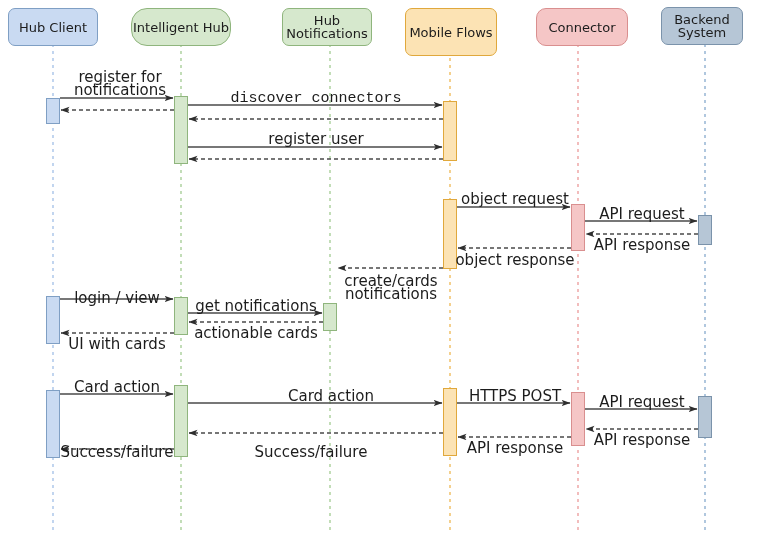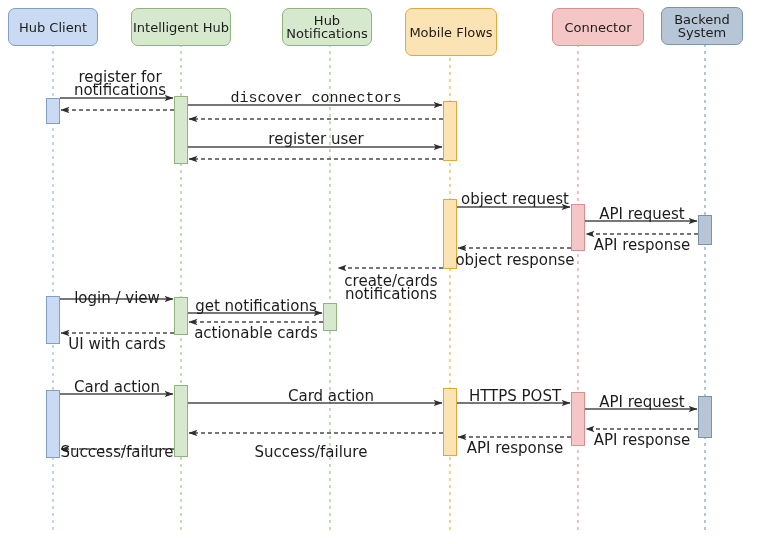--- a/index.html
+++ b/index.html
@@ -71,31 +71,31 @@
         <line x1="571" x2="458" y1="437" y2="437" stroke="#4a4a4a" stroke-width="1.3" stroke-dasharray="4,3" marker-end="url(#arrow-solid)"></line>
         <line x1="443" x2="189" y1="433" y2="433" stroke="#4a4a4a" stroke-width="1.3" stroke-dasharray="4,3" marker-end="url(#arrow-solid)"></line>
         <line x1="174" x2="61" y1="449" y2="449" stroke="#4a4a4a" stroke-width="1.3" stroke-dasharray="4,3" marker-end="url(#arrow-solid)"></line>
       </g>
   </svg>
 
   <div id="actor-boxes">
       <div class="actor-box" style="left: 8px; top: 8px; width: 90px; height: 38px; background: rgb(201, 218, 242); border-color: rgb(127, 159, 196);">
         <div class="hdr-label">Hub Client</div>
       </div>
-      <div class="actor-box" style="left: 131px; top: 8px; width: 100px; height: 38px; background: rgb(214, 232, 205); border-color: rgb(143, 181, 125);">
+      <div class="actor-box" style="left: 131px; top: 8px; width: 100px; height: 38px; background: rgb(214, 232, 205); border-color: rgb(143, 181, 125); border-radius: 16px;">
         <div class="hdr-label">Intelligent Hub</div>
       </div>
       <div class="actor-box" style="left: 282px; top: 8px; width: 90px; height: 38px; background: rgb(214, 232, 205); border-color: rgb(143, 181, 125);">
         <div class="hdr-label">Hub
 Notifications</div>
       </div>
       <div class="actor-box" style="left: 405px; top: 8px; width: 92px; height: 48px; background: rgb(252, 227, 180); border-color: rgb(224, 168, 60);">
         <div class="hdr-label">Mobile Flows</div>
       </div>
-      <div class="actor-box" style="left: 552px; top: 8px; width: 92px; height: 38px; background: rgb(245, 198, 198); border-color: rgb(217, 143, 143);">
+      <div class="actor-box" style="left: 536px; top: 8px; width: 92px; height: 38px; background: rgb(245, 198, 198); border-color: rgb(217, 143, 143); border-radius: 10px;">
         <div class="hdr-label">Connector</div>
       </div>
       <div class="actor-box" style="left: 661px; top: 7px; width: 82px; height: 38px; background: rgb(182, 198, 214); border-color: rgb(123, 147, 171);">
         <div class="hdr-label">Backend
 System</div>
       </div>
     </div>
   <div id="activation-boxes">
       <div style="position: absolute; left: 46px; top: 98px; width: 14px; height: 26px; background: rgb(201, 218, 242); border: 1px solid rgb(127, 159, 196); box-sizing: border-box;"></div>
       <div style="position: absolute; left: 174px; top: 96px; width: 14px; height: 68px; background: rgb(214, 232, 205); border: 1px solid rgb(143, 181, 125); box-sizing: border-box;"></div>

